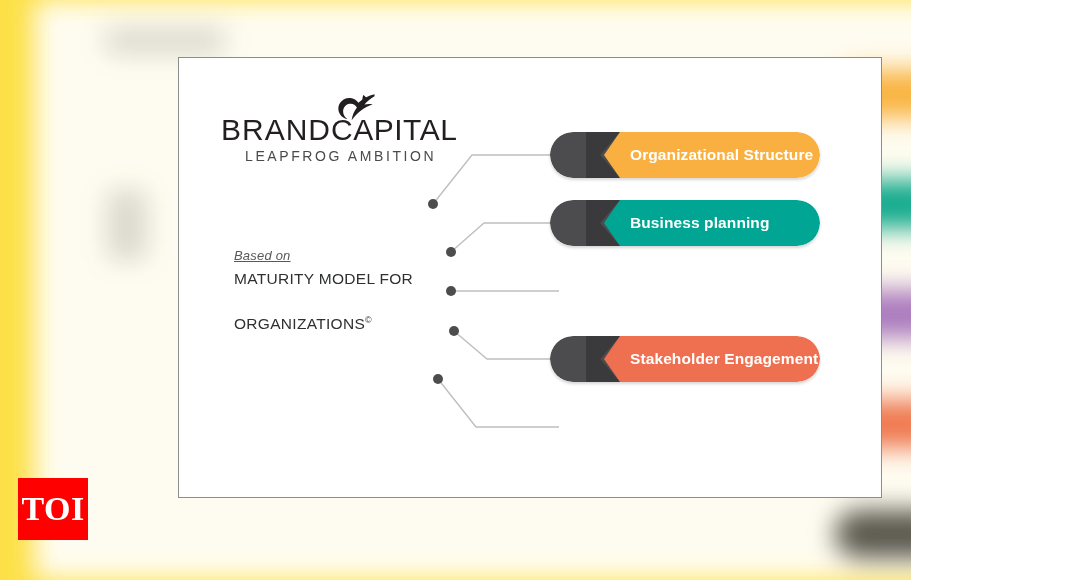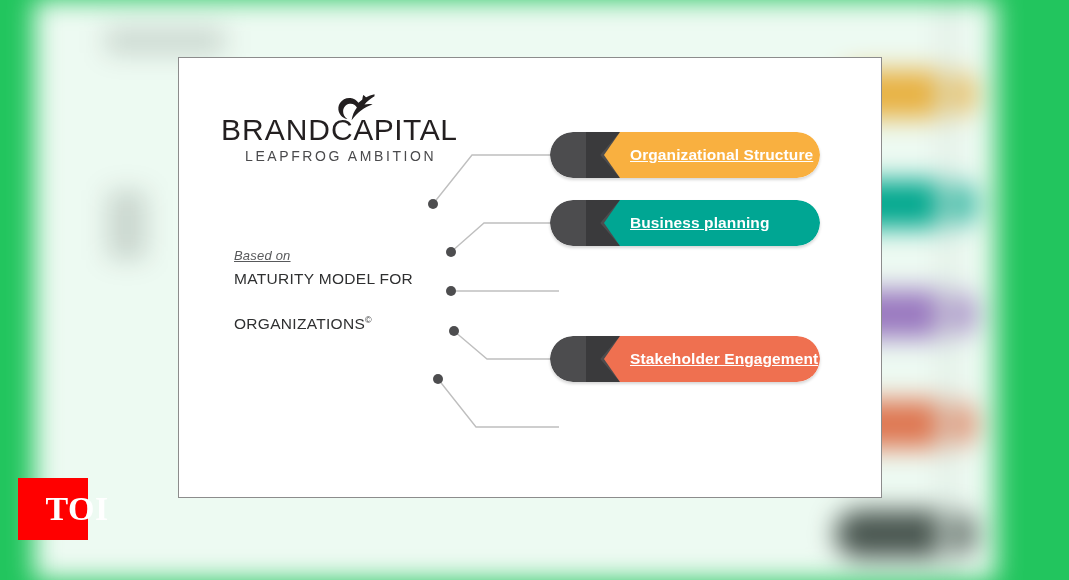--- a/index.html
+++ b/index.html
@@ -7,24 +7,24 @@
     margin: 0;
     padding: 0;
     background: #ffffff;
   }
   body {
     font-family: "Liberation Sans", sans-serif;
   }
 
   #stage {
     position: relative;
-    width: 1069px;
+    width: 911px;
     height: 580px;
     overflow: hidden;
-    background: #22c55e;
+    background: #fde047;
   }
 
   
   .backdrop {
     position: absolute;
     left: 0; top: 0;
     width: 1069px;
     height: 580px;
     overflow: hidden;
     filter: blur(13px);
@@ -186,21 +186,20 @@
     position: absolute;
     left: 80px;
     top: 0;
     height: 46px;
     line-height: 46px;
     color: #ffffff;
     font-size: 15.5px;
     font-weight: bold;
     letter-spacing: 0.1px;
     white-space: nowrap;
-    text-decoration: underline;
   }
 
   
   .toi {
     position: absolute;
     left: 18px;
     top: 478px;
     width: 70px;
     height: 62px;
     background: #ff0000;
@@ -209,21 +208,20 @@
     display: block;
     width: 70px;
     height: 62px;
     line-height: 62px;
     text-align: center;
     color: #ffffff;
     font-family: "Liberation Serif", serif;
     font-weight: bold;
     font-size: 34px;
     letter-spacing: 0.5px;
-    padding-left: 24px;
   }
 </style>
 </head>
 <body>
 
 <div id="stage">
 
   <div class="backdrop">
     <div class="backdrop-inner">
       <div class="bd-block" style="left:70px; top:48px; width:120px; height:26px;"></div>

